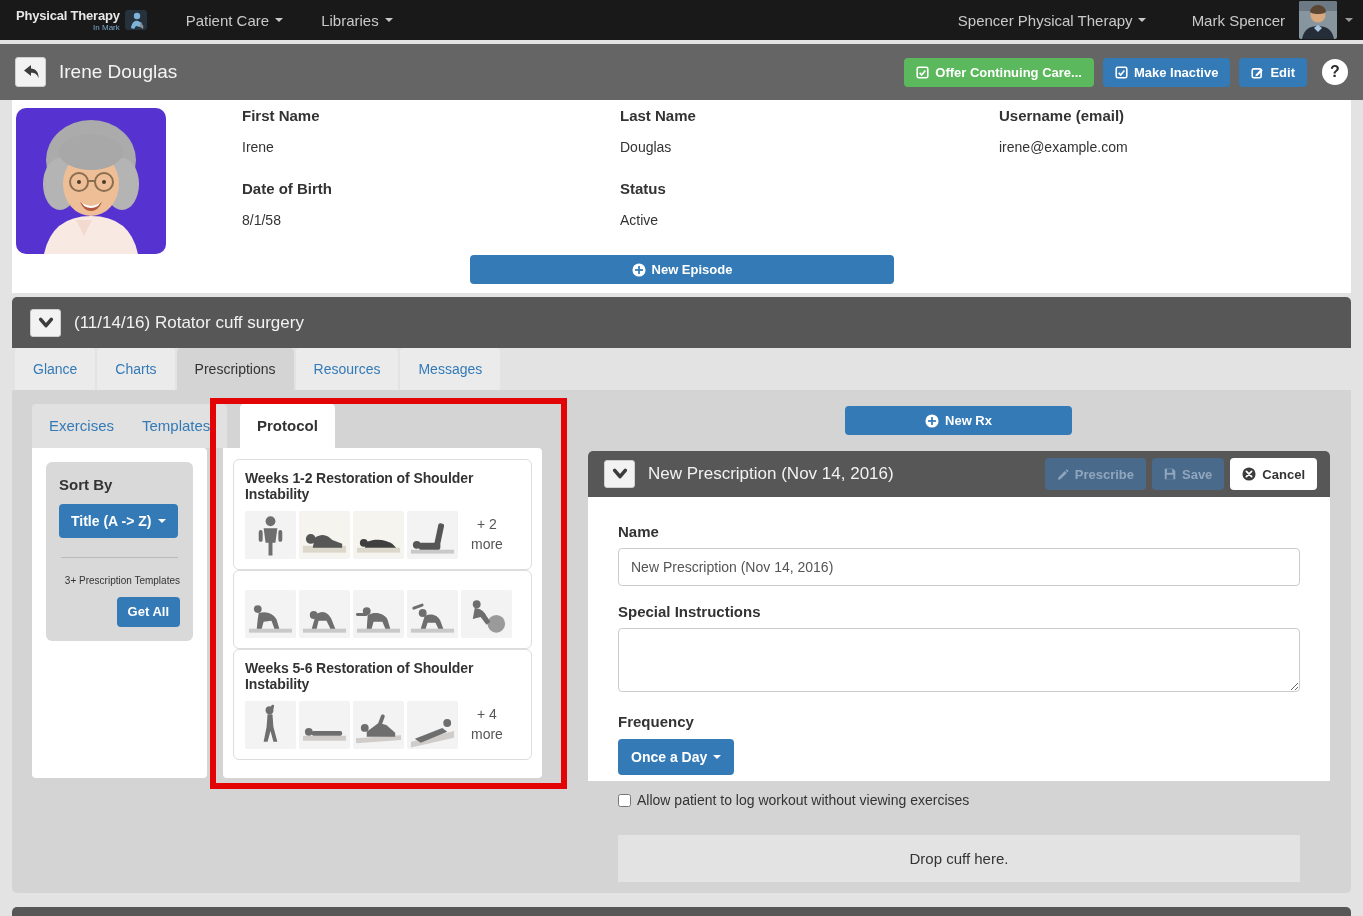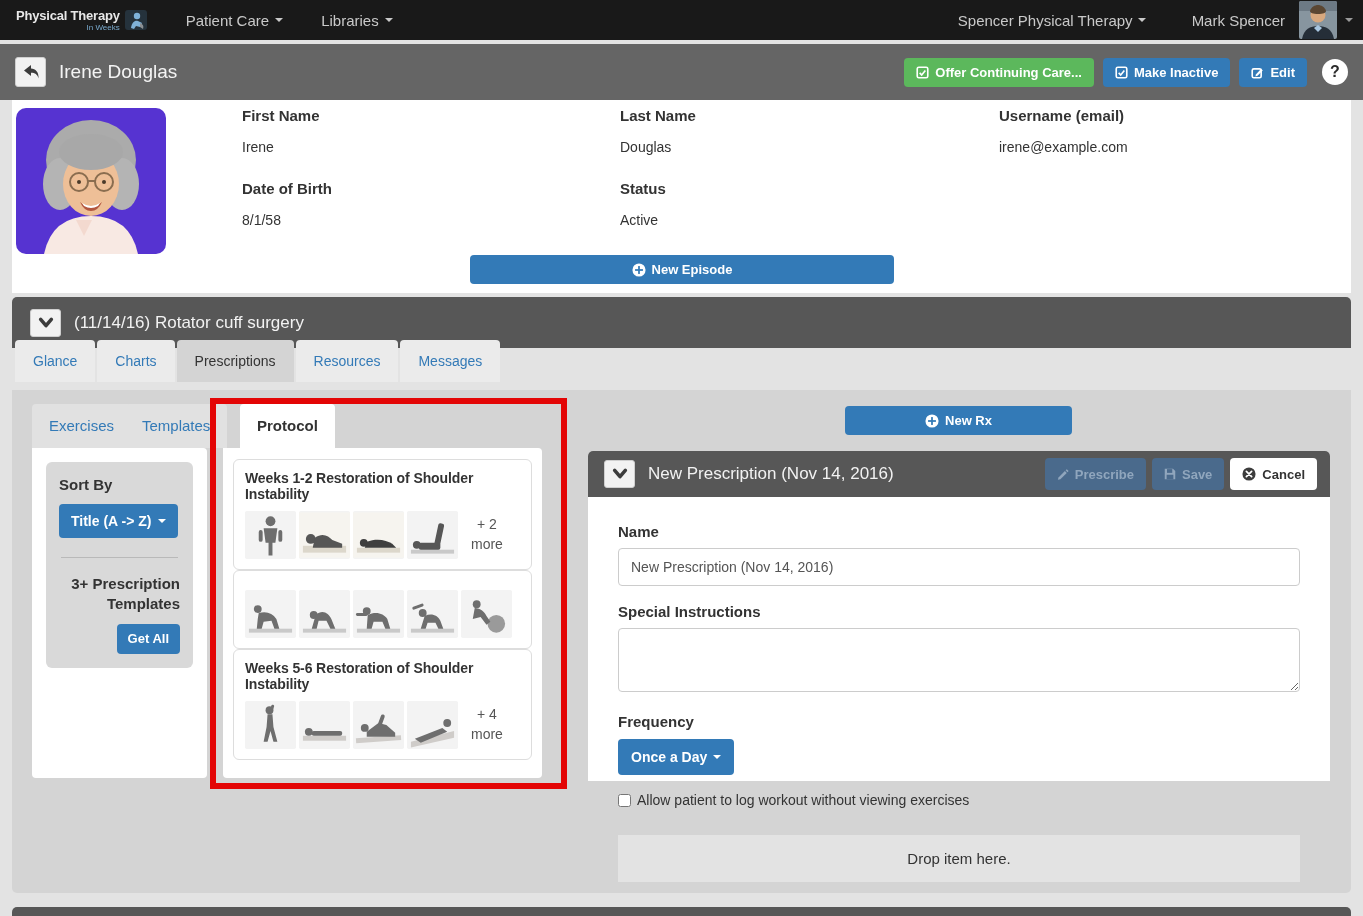--- a/index.html
+++ b/index.html
@@ -39,36 +39,36 @@
   .cell-c1 { left:230px; } .cell-c2 { left:608px; } .cell-c3 { left:987px; }
   .cell-r1 { top:7px; } .cell-r2 { top:80px; }
   .new-episode { position:absolute; left:458px; top:155px; width:424px; height:29px; }
 
   
   .episode-bar { position:absolute; top:297px; left:12px; width:1339px; height:51px; background:#575757; border-radius:5px 5px 0 0; display:flex; align-items:center; }
   .chev-btn { width:31px; height:28px; background:#f2f2f2; border:1px solid #cfcfcf; border-radius:3px; display:flex; align-items:center; justify-content:center; cursor:pointer; margin-left:18px; flex:none; }
   .episode-title { color:#f2f2f2; font-size:17px; margin-left:13px; }
 
   
-  .tabs-row { position:absolute; top:340px; left:12px; height:42px; display:flex; gap:2px; padding-left:3px; }
+  .tabs-row { position:absolute; top:348px; left:12px; height:42px; display:flex; gap:2px; padding-left:3px; }
   .tab { padding:0 18px; line-height:42px; font-size:14px; color:#337ab7; background:#ebebeb; border-radius:4px 4px 0 0; cursor:pointer; }
   .tab.active { background:#d4d4d4; color:#333; }
 
   
   .content { position:absolute; top:390px; left:12px; width:1339px; height:503px; background:#d4d4d4; border-radius:0 0 5px 5px; }
 
   .subtab { position:absolute; top:14px; height:44px; line-height:44px; padding:0 17px; font-size:15px; border-radius:4px 4px 0 0; background:#e1e1e1; color:#337ab7; cursor:pointer; }
   .subtab.active { background:#fff; color:#333; }
 
   .filters-panel { position:absolute; left:20px; top:58px; width:175px; height:330px; background:#fff; border-radius:0 4px 4px 4px; }
   .sort-box { margin:14px; background:#d9d9d9; border-radius:6px; padding:14px 13px; }
   .sort-title { font-size:15px; font-weight:bold; color:#333; }
   .sort-btn { margin-top:11px; height:34px; padding:0 12px; font-size:14px; }
   .sort-divider { border:none; border-top:1px solid #b9b9b9; margin:19px 2px 16px 2px; }
-  .tpl-count { font-size:15px; font-weight:bold; color:#333; text-align:right; line-height:1.35; }
+  .tpl-count { font-size:10px; font-weight:normal; color:#333; text-align:right; line-height:1.35; }
   .getall-row { text-align:right; margin-top:9px; }
   .btn-getall { height:30px; padding:0 11px; }
 
   .protocol-tab { left:228px;font-weight:bold; }
   .protocol-panel { position:absolute; left:211px; top:58px; width:319px; height:330px; background:#fff; border-radius:0 4px 4px 4px; padding:11px 10px; }
   .proto-card { border:1px solid #ddd; border-radius:6px; padding:10px 11px; cursor:pointer; background:#fff; }
   .proto-card-title { font-size:14px; font-weight:bold; color:#333; letter-spacing:-0.1px; }
   .thumb-row { display:flex; align-items:center; gap:3px; margin-top:9px; }
   .thumb { width:51px; height:48px; background:#f3f3f3; border-radius:2px; flex:none; }
   .more { font-size:14px; color:#555; text-align:center; line-height:1.4; margin-left:10px; }
@@ -98,21 +98,21 @@
 
   .icon-svg { display:block; }
 </style>
 </head>
 <body>
 
 <div class="navbar">
   <div class="logo">
     <div class="logo-text">
       <div class="logo-title">Physical Therapy</div>
-      <div class="logo-sub">In Weeks</div>
+      <div class="logo-sub">In Mark</div>
     </div>
     <span>
       <svg class="icon-svg" width="24" height="24" viewBox="0 0 24 24">
           <rect x="1" y="2" width="22" height="20" rx="3" fill="#25323c"></rect>
           <circle cx="13" cy="8" r="3.2" fill="#7fb2d9"></circle>
           <path d="M7 20c1-6 4-8 7-7l4 2-2 4-4-1-2 3z" fill="#7fb2d9"></path>
           <path d="M16 15c3 1 4 3 3 6l-3-2z" fill="#8a8f93"></path>
         </svg>
     </span>
   </div>
@@ -439,19 +439,19 @@
         <span>Once a Day</span>
           <span class="caret"></span>
       </button>
 
       <div class="check-row">
         <input type="checkbox" style="">
         <span>Allow patient to log workout without viewing exercises</span>
       </div>
 
       <div class="drop-zone">
-        <span>Drop item here.</span>
+        <span>Drop cuff here.</span>
       </div>
     </div>
   </div>
 </div>
 
 <div class="bottom-bar"></div>
 
 </body></html>

